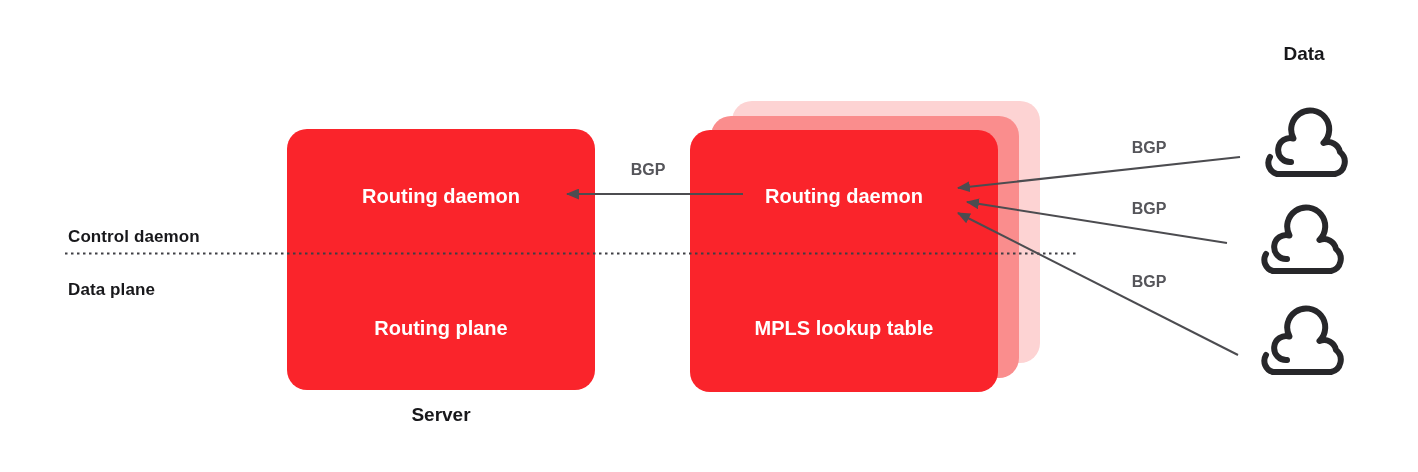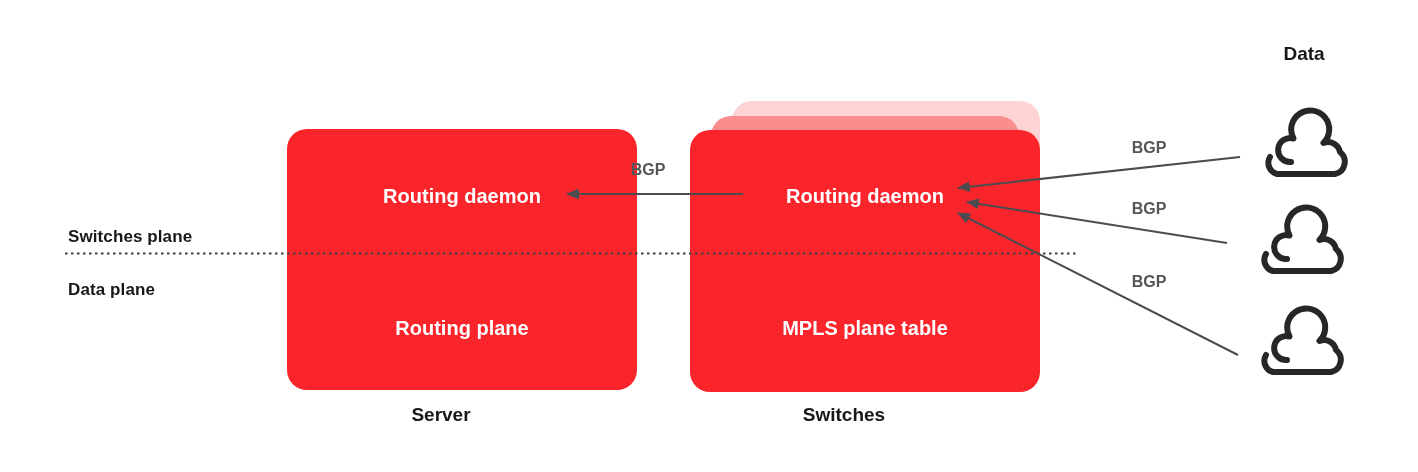--- a/index.html
+++ b/index.html
@@ -13,21 +13,21 @@
   }
   .abs{position:absolute;}
   .plane-label{
     font-size:17px;
     font-weight:700;
     color:#18181b;
     letter-spacing:.1px;
   }
   .red-box{
     position:absolute;
-    width:350px;
+    width:308px;
     height:261px;
     border-radius:20px;
     background:#fa242b;
   }
   .stack-card{
     position:absolute;
     width:308px;
     height:262px;
     border-radius:20px;
   }
@@ -67,38 +67,37 @@
     position:absolute;
     left:0;top:0;
     pointer-events:none;
   }
 </style>
 </head>
 <body>
 
 <div class="canvas">
 
-  <div class="abs plane-label" style="left:68px;top:227px;">Switches plane</div>
+  <div class="abs plane-label" style="left:68px;top:227px;">Control daemon</div>
   <div class="abs plane-label" style="left:68px;top:264px;margin-top:16px;">Data plane</div>
 
   <div class="stack-card stack-back" style="left:732px;top:101px;"></div>
   <div class="stack-card stack-mid" style="left:711px;top:116px;"></div>
 
   <div class="red-box" style="left:287px;top:129px;">
     <div class="box-text" style="top:56px;">Routing daemon</div>
     <div class="box-text" style="top:188px;">Routing plane</div>
   </div>
 
   <div class="red-box" style="left:690px;top:130px;height:262px;">
     <div class="box-text" style="top:55px;">Routing daemon</div>
-    <div class="box-text" style="top:187px;">MPLS plane table</div>
+    <div class="box-text" style="top:187px;">MPLS lookup table</div>
   </div>
 
   <div class="caption" style="left:287px;top:404px;">Server</div>
-  <div class="caption" style="left:690px;top:404px;">Switches</div>
   <div class="peers-title" style="left:1304px;top:43px;">Data</div>
 
   <div class="bgp-label" style="left:648px;top:161px;">BGP</div>
   <div class="bgp-label" style="left:1149px;top:139px;">BGP</div>
   <div class="bgp-label" style="left:1149px;top:200px;">BGP</div>
   <div class="bgp-label" style="left:1149px;top:273px;">BGP</div>
 
   <svg class="overlay" width="1418" height="472" viewBox="0 0 1418 472">
     <defs>
       <marker id="arrow" viewBox="0 0 12 10" refX="11" refY="5" markerWidth="13" markerHeight="11" orient="auto" markerUnits="userSpaceOnUse">

